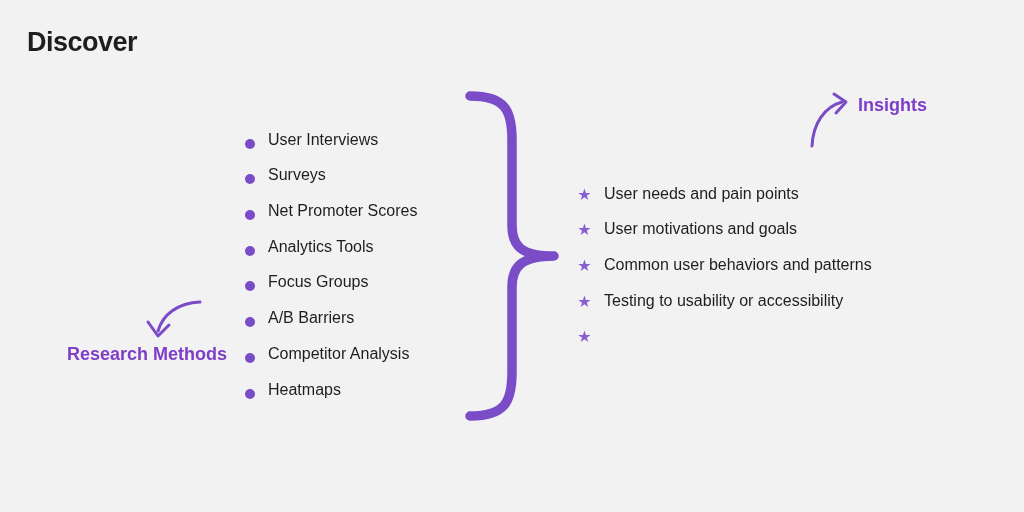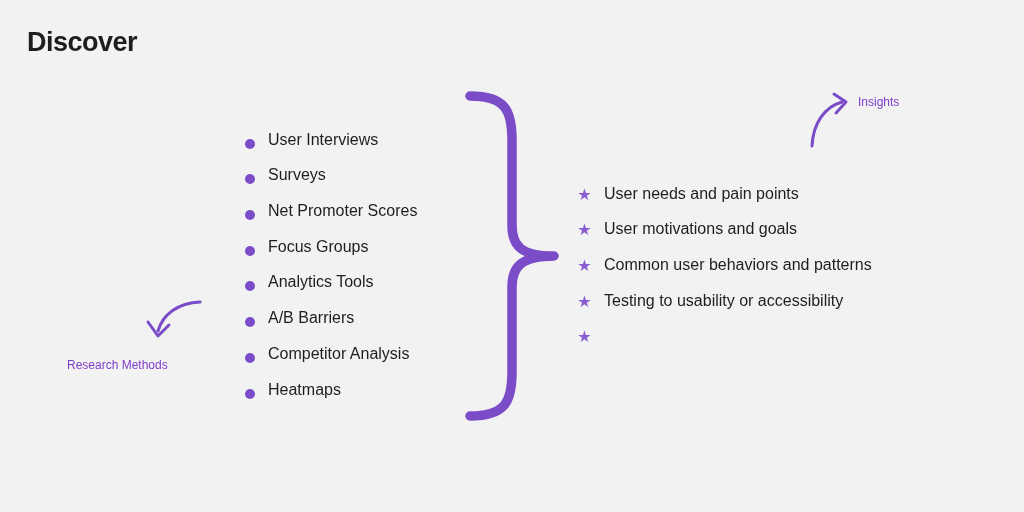--- a/index.html
+++ b/index.html
@@ -80,27 +80,27 @@
     top: 294px;
     width: 70px;
     height: 54px;
   }
   .accent-stroke {
     stroke: var(--accent, #7a4cc8);
     fill: none;
   }
   .diagram-label {
     position: absolute;
-    font-size: 12px;
-    font-weight: 400;
+    font-size: 18px;
+    font-weight: 700;
     color: var(--label, #7e3ec8);
     white-space: nowrap;
   }
   .label-ins { left: 858px; top: 95px; }
-  .label-rm  { left: 67px;  top: 358px; }
+  .label-rm  { left: 67px;  top: 344px; }
 </style>
 </head>
 <body style="--background: #f2f2f3; --text: #1e1e21; --accent: #7a4cc8; --label: #7e3ec8; --star: #8a5ed2;">
 
 <div class="canvas">
 
   <h1 class="page-title">Discover</h1>
 
   <svg class="arrow-rm-svg" viewBox="0 0 70 54" aria-hidden="true">
     <path class="accent-stroke" d="M60 8 C38 9 23 20 18 37" stroke-width="3" stroke-linecap="round"></path>
@@ -119,26 +119,26 @@
     <span class="row-text">Surveys</span>
   </li>
 
   <li class="row">
     <span class="bullet"></span>
     <span class="row-text">Net Promoter Scores</span>
   </li>
 
   <li class="row">
     <span class="bullet"></span>
-    <span class="row-text">Focus Groups</span>
+    <span class="row-text">Analytics Tools</span>
   </li>
 
   <li class="row">
     <span class="bullet"></span>
-    <span class="row-text">Analytics Tools</span>
+    <span class="row-text">Focus Groups</span>
   </li>
 
   <li class="row">
     <span class="bullet"></span>
     <span class="row-text">A/B Barriers</span>
   </li>
 
   <li class="row">
     <span class="bullet"></span>
     <span class="row-text">Competitor Analysis</span>

